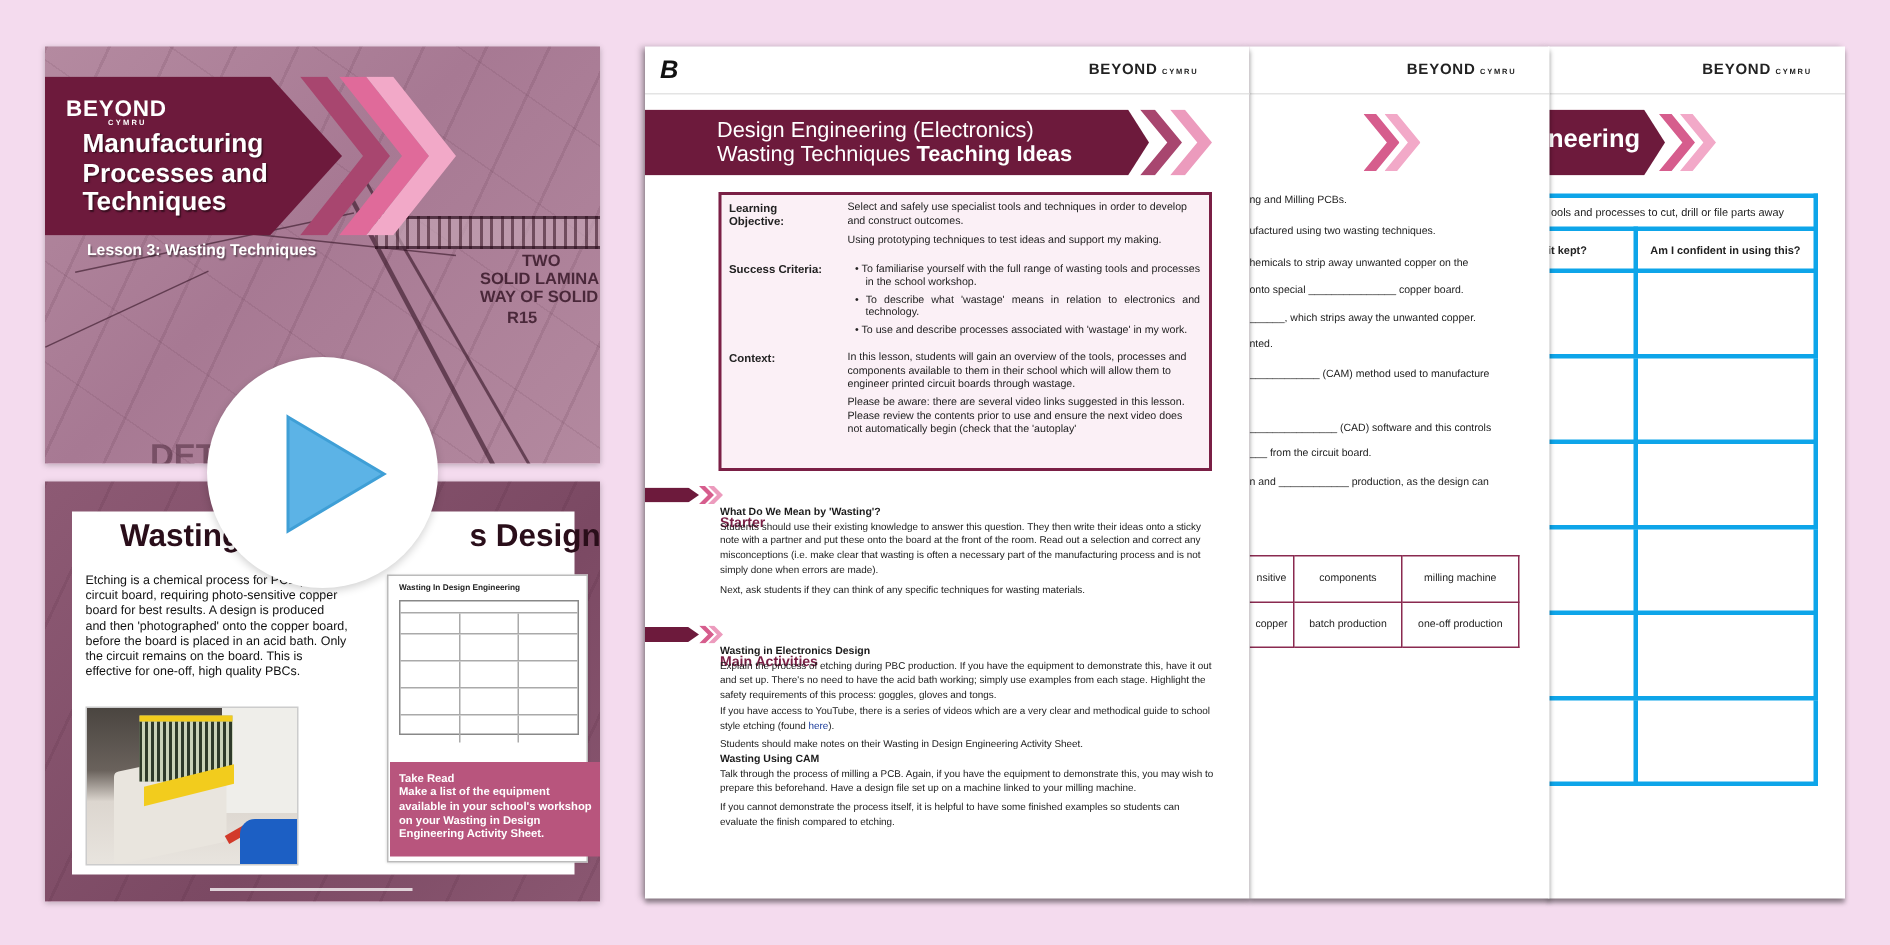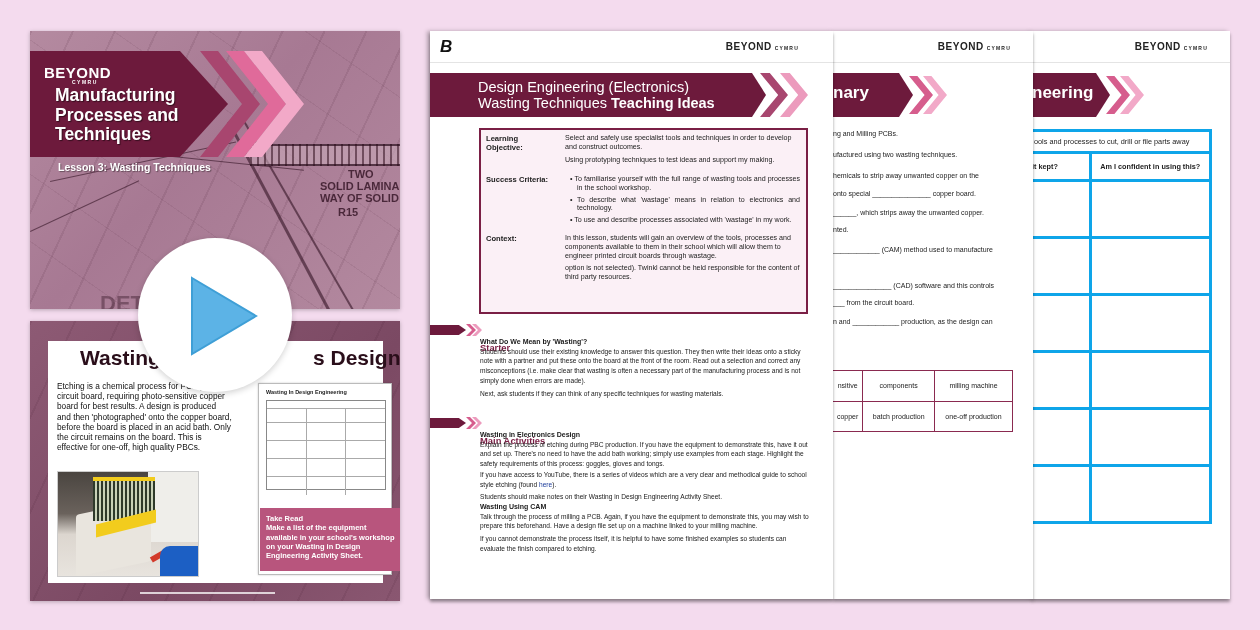--- a/index.html
+++ b/index.html
@@ -314,23 +314,20 @@
           <td style="border-left:none;"></td>
           <td></td>
         </tr>
   </tbody>
     </table>
 </div>
 
 <div class="doc doc-mid">
   <div class="doc-header">
     <div class="brand" style="right:22px;"><span>BEYOND</span><small>CYMRU</small></div>
-  </div>
-  <div class="doc-banner" style="left:0;width:80px;">
-    <span class="doc-banner-text mid-banner-text">nary</span>
   </div>
   <div class="mini-chev" style="left:76px;top:45px;height:38px;background:#d65d8d;"></div>
   <div class="mini-chev" style="left:90px;top:45px;height:38px;background:#f2a9c8;"></div>
 
   <div class="mid-lines">
     <div style="top:0;">ng and Milling PCBs.</div>
     <div style="top:21px;">ufactured using two wasting techniques.</div>
     <div style="top:42px;">hemicals to strip away unwanted copper on the</div>
     <div style="top:60px;"> onto special _______________ copper board.</div>
     <div style="top:79px;">______, which strips away the unwanted copper.</div>
@@ -386,21 +383,21 @@
           <li>To familiarise yourself with the full range of wasting tools and processes in the school workshop.</li>
           <li>To describe what 'wastage' means in relation to electronics and technology.</li>
           <li>To use and describe processes associated with 'wastage' in my work.</li>
         </ul>
       </div>
     </div>
     <div class="obj-row" style="top:104px;">
       <div class="obj-label">Context:</div>
       <div class="obj-val">
         <p>In this lesson, students will gain an overview of the tools, processes and components available to them in their school which will allow them to engineer printed circuit boards through wastage.</p>
-        <p>option is not selected). Twinkl cannot be held responsible for the content of third party resources.</p>
+        <p style="margin-bottom:2px;">Please be aware: there are several video links suggested in this lesson. Please review the contents prior to use and ensure the next video does not automatically begin (check that the 'autoplay'</p>
       </div>
     </div>
   </div>
 
   <div class="section-head" style="top:293px;">
     <div class="section-bar"></div>
       <div class="section-chev"></div>
       <div class="section-chev two"></div>
     <div class="section-title">Starter</div>
   </div>

